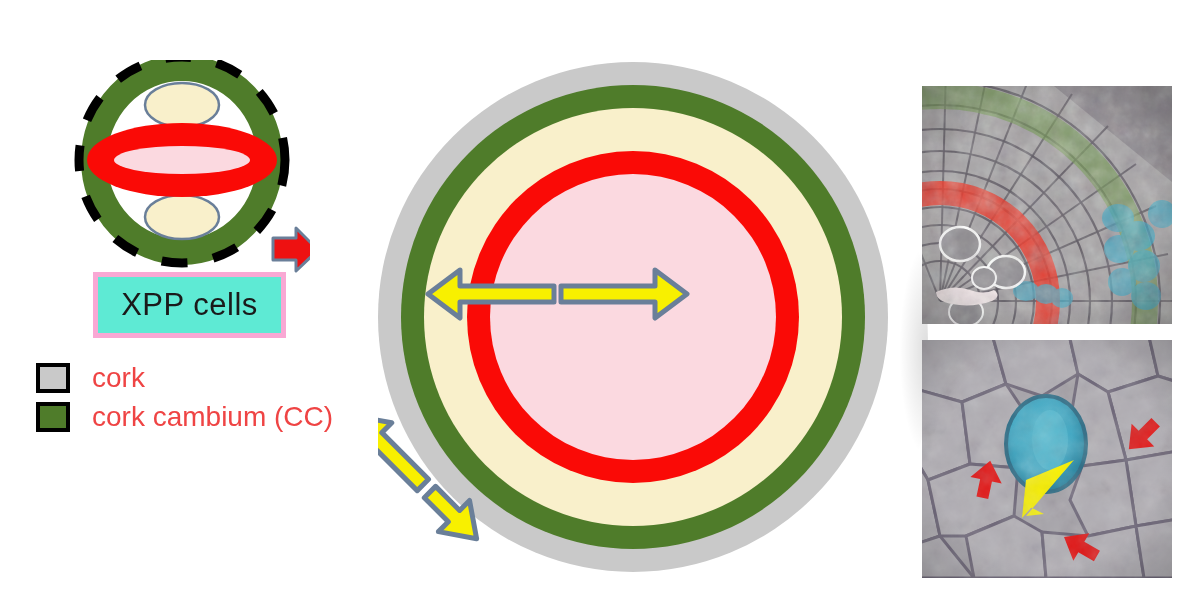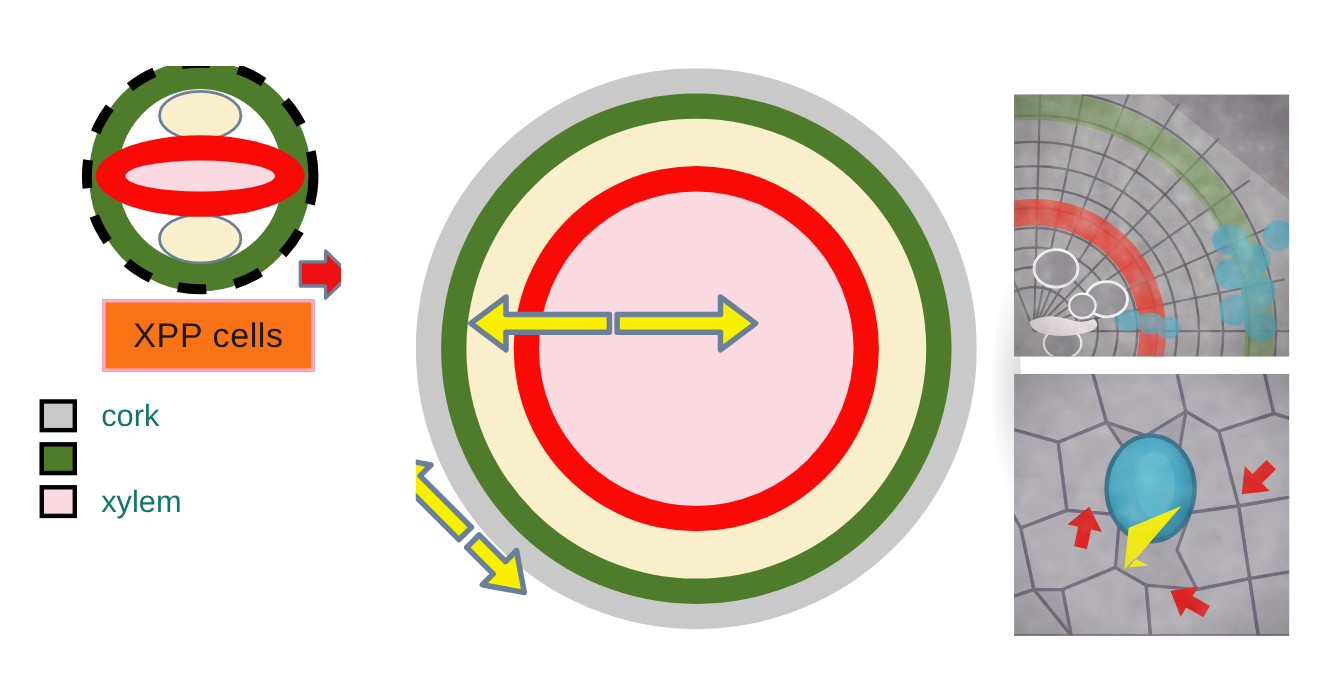--- a/index.html
+++ b/index.html
@@ -20,22 +20,22 @@
   
   .layer { position: absolute; }
 
   
   #schematic { left: 70px; top: 60px; width: 240px; height: 220px; }
 
   
   #xpp-box {
     left: 93px; top: 272px;
     width: 193px; height: 66px;
-    border: 3px solid #f9a8d4;
-    background: #f97316;
+    border: 5px solid #f9a8d4;
+    background: #5eead4;
     display: flex; align-items: center; justify-content: center;
   }
   #xpp-box .xpp-text {
     font-size: 31px;
     color: #1a1a1a;
     letter-spacing: 0.5px;
     white-space: nowrap;
   }
 
   
@@ -46,21 +46,21 @@
     height: 39px;
   }
   .legend-swatch {
     width: 34px; height: 30px;
     border: 4px solid #000000;
     flex: 0 0 auto;
   }
   .legend-label {
     margin-left: 22px;
     font-size: 28px;
-    color: #0f766e;
+    color: #ef4444;
     white-space: nowrap;
     line-height: 1;
   }
 
   
   #main-diagram { left: 378px; top: 62px; width: 510px; height: 552px; }
 
   
   .micro-panel {
     position: absolute;
@@ -110,28 +110,25 @@
 
   <div id="legend" class="layer">
 
     <div class="legend-row">
       <span class="legend-swatch" style="background:#c9c9c9"></span>
       <span class="legend-label">cork</span>
     </div>
 
     <div class="legend-row">
       <span class="legend-swatch" style="background:#4f7c2a"></span>
+      <span class="legend-label">cork cambium (CC)</span>
     </div>
 
 
 
-    <div class="legend-row">
-      <span class="legend-swatch" style="background:#fbd9e0"></span>
-      <span class="legend-label">xylem</span>
-    </div>
 
   </div>
 
   <div id="main-diagram" class="layer">
     <svg viewBox="0 0 510 552" width="510" height="552">
 
       <circle cx="255" cy="255" r="255" fill="#c9c9c9"></circle>
 
       <circle cx="255" cy="255" r="232" fill="#4f7c2a"></circle>
 

